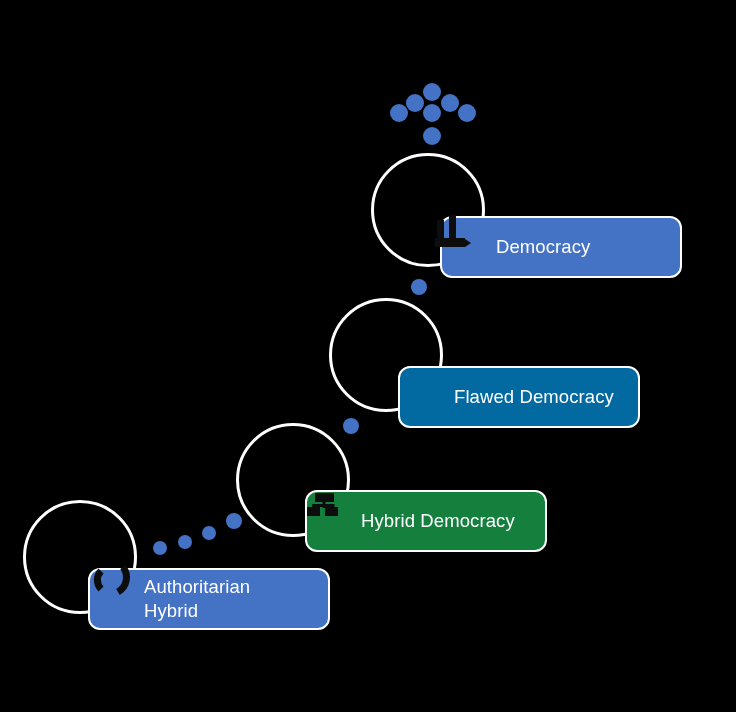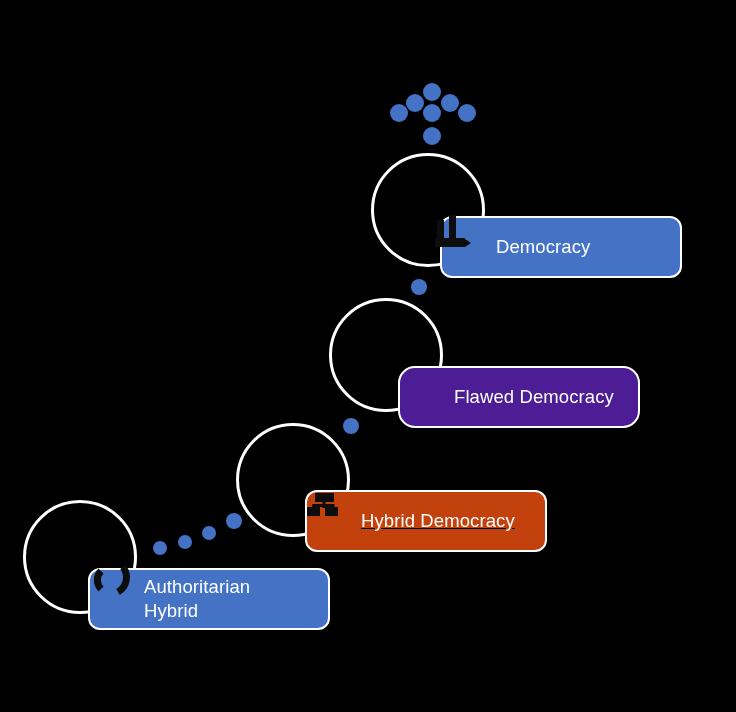--- a/index.html
+++ b/index.html
@@ -107,37 +107,37 @@
 Hybrid</span>
   </div>
   <span class="stage-icon" style="left: 92px; top: 559px;">
     <svg viewBox="0 0 40 40" xmlns="http://www.w3.org/2000/svg">
       <path d="M31 8 A17 17 0 0 1 26 33" fill="none" stroke="#0D0D0D" stroke-width="7" stroke-linecap="butt"></path>
       <path d="M9 12 A13 13 0 0 0 9 30" fill="none" stroke="#0D0D0D" stroke-width="7" stroke-linecap="butt"></path>
     </svg>
   </span>
 
   <div class="stage-circle z-circle" style="left: 236px; top: 423px; width: 114px; height: 114px; border-color: rgb(255, 255, 255);"></div>
-  <div class="label-box z-box" style="left: 305px; top: 490px; width: 242px; height: 62px; background: #c2410c; border-color: rgb(255, 255, 255); text-decoration: underline;">
+  <div class="label-box z-box" style="left: 305px; top: 490px; width: 242px; height: 62px; background: #15803d; border-color: rgb(255, 255, 255);">
     <span class="label-text">Hybrid Democracy</span>
   </div>
   <span class="stage-icon" style="left: 304px; top: 487px;">
     <svg viewBox="0 0 40 40" xmlns="http://www.w3.org/2000/svg">
       <rect x="11" y="6" width="19" height="9" fill="#0D0D0D"></rect>
       <rect x="3" y="20" width="13" height="9" fill="#0D0D0D"></rect>
       <rect x="21" y="20" width="13" height="9" fill="#0D0D0D"></rect>
       <rect x="18.5" y="14" width="3" height="7" fill="#0D0D0D"></rect>
       <rect x="8.5" y="17" width="22" height="3" fill="#0D0D0D"></rect>
       <rect x="8.5" y="17" width="3" height="4" fill="#0D0D0D"></rect>
       <rect x="26" y="17" width="3" height="4" fill="#0D0D0D"></rect>
     </svg>
   </span>
 
   <div class="stage-circle z-circle" style="left: 329px; top: 298px; width: 114px; height: 114px; border-color: rgb(255, 255, 255);"></div>
-  <div class="label-box z-box" style="left: 398px; top: 366px; width: 242px; height: 62px; background: #4c1d95; border-color: rgb(255, 255, 255); border-radius: 17px;">
+  <div class="label-box z-box" style="left: 398px; top: 366px; width: 242px; height: 62px; background: #0369a1; border-color: rgb(255, 255, 255);">
     <span class="label-text">Flawed Democracy</span>
   </div>
   <span class="stage-icon" style="left: 397px; top: 363px;">
     <svg viewBox="0 0 40 40" xmlns="http://www.w3.org/2000/svg">
       <path d="M2 2 L2 34 A32 32 0 0 0 34 2 Z" fill="#0D0D0D" opacity="0"></path>
     </svg>
   </span>
 
   <div class="stage-circle z-circle" style="left: 371px; top: 153px; width: 114px; height: 114px; border-color: rgb(255, 255, 255);"></div>
   <div class="label-box z-box" style="left: 440px; top: 216px; width: 242px; height: 62px; background: rgb(68, 114, 196); border-color: rgb(255, 255, 255);">

